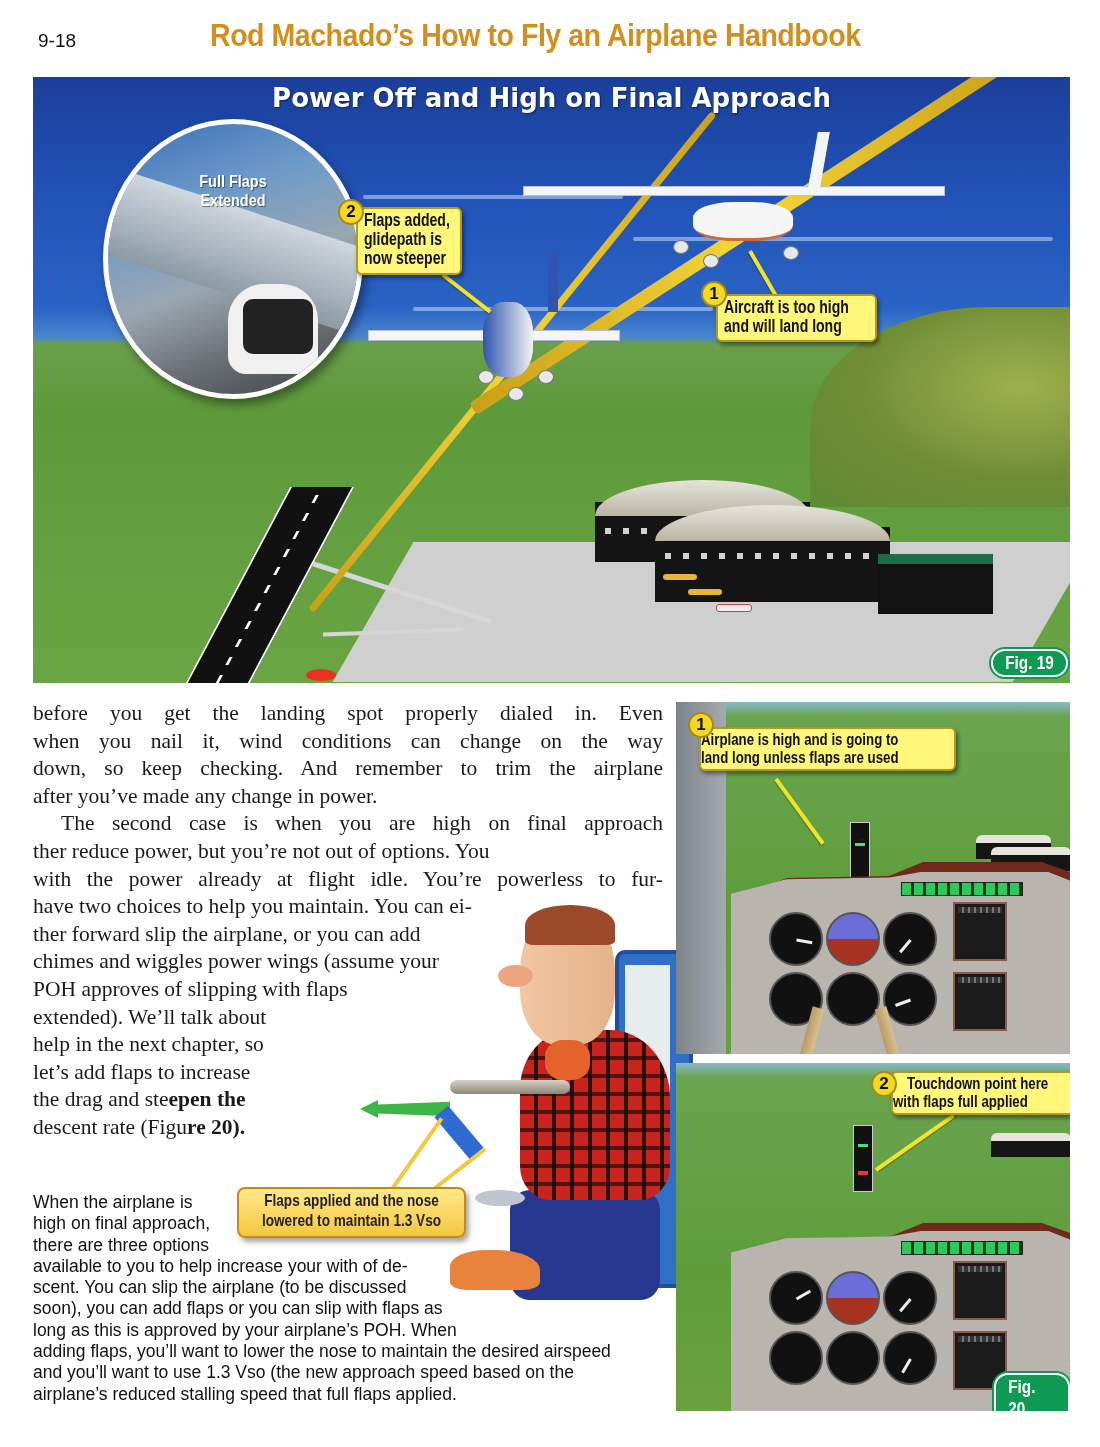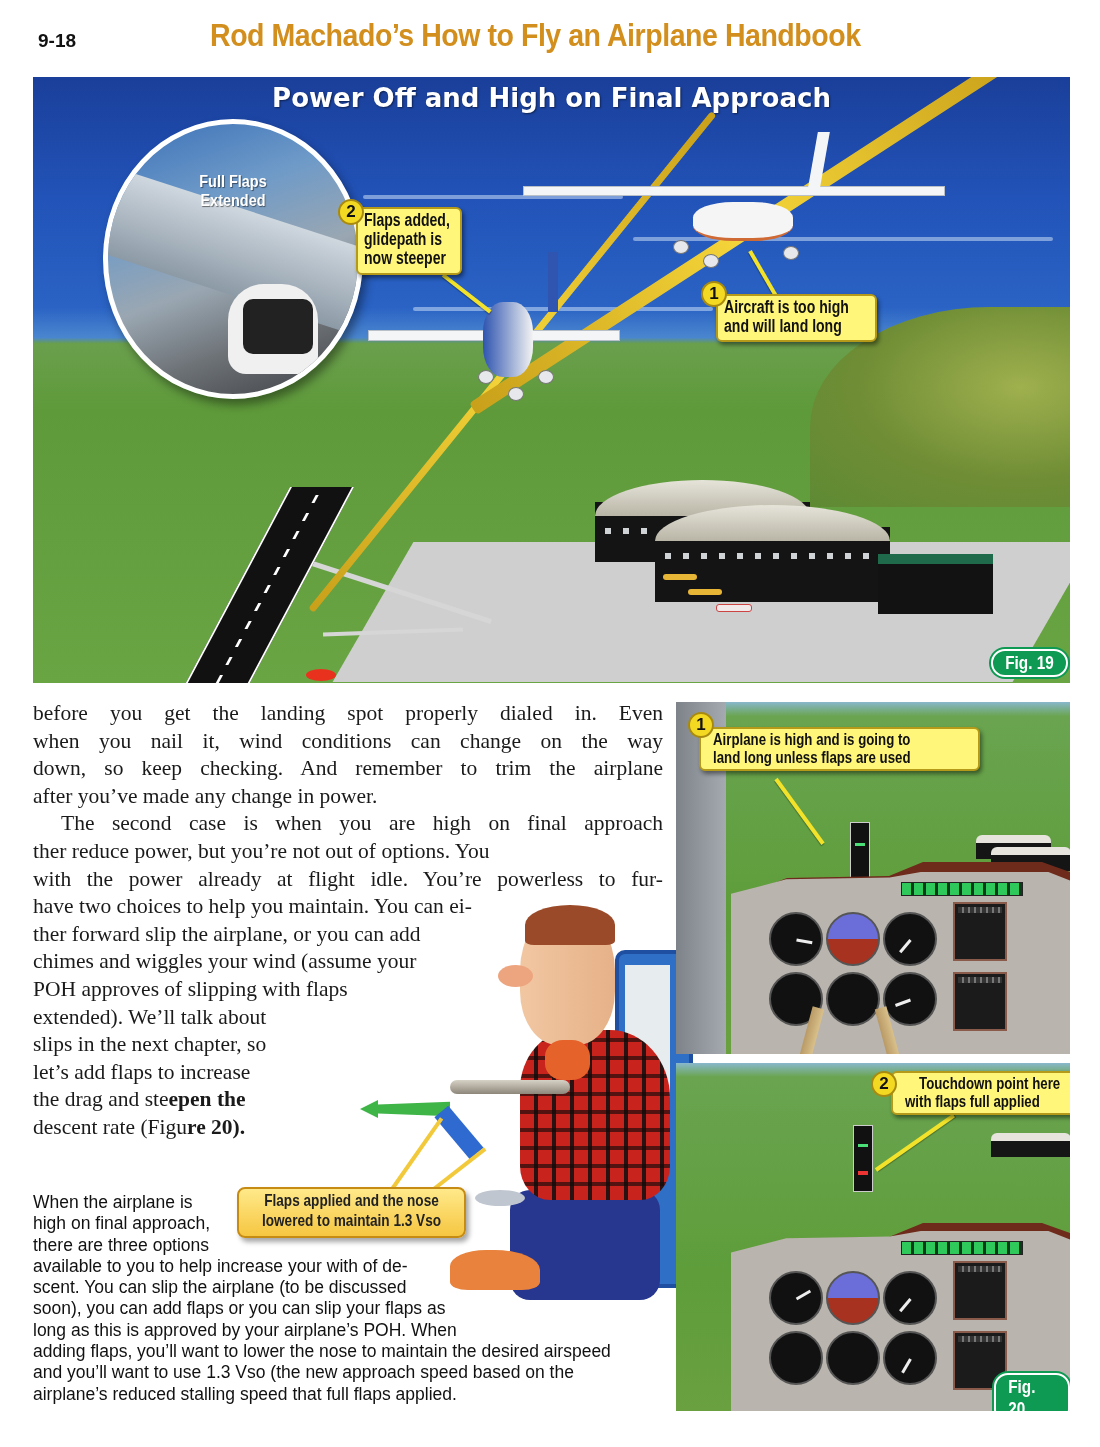--- a/index.html
+++ b/index.html
@@ -1,18 +1,18 @@
 <!DOCTYPE html>
 <html><head>
 <meta charset="utf-8">
 <style>
   html, body { margin: 0; padding: 0; background: #ffffff; }
   body { width: 1100px; height: 1447px; position: relative; overflow: hidden; font-family: "Liberation Sans", sans-serif; color: #1a1a1a; }
 
-  .page-number { position: absolute; left: 38px; top: 30px; font-family: "Liberation Sans", sans-serif; font-weight: bold; font-size: 19px; color: #111; }
+  .page-number { position: absolute; left: 38px; top: 30px; font-family: "Liberation Sans", sans-serif; font-weight: normal; font-size: 19px; color: #111; }
   .book-title { position: absolute; left: 210px; top: 18px; font-family: "Liberation Sans", sans-serif; font-weight: bold; font-size: 31px; color: #d28f1e; letter-spacing: -0.5px; transform: scaleX(0.92); transform-origin: left top; white-space: nowrap; }
 
   
   .fig19 { position: absolute; left: 33px; top: 77px; width: 1037px; height: 606px; overflow: hidden;
     background: linear-gradient(to bottom, #1a3f9a 0%, #2253b8 20%, #2a63c4 38%, #4a86cf 43%, #6a9f4c 44%, #5e9a3a 55%, #6aa544 100%); }
   .fig19 .sky-streak { position:absolute; height: 4px; background: rgba(200,220,245,0.55); border-radius: 2px; }
   .fig19 .hill { position:absolute; right:-40px; top:230px; width:300px; height:200px; border-radius: 60% 0 0 0; background: radial-gradient(ellipse at 70% 40%, #9fb04e 0%, #6f8d35 55%, #5e8a34 100%); }
   .fig-title { position:absolute; left:0; width:100%; top:6px; text-align:center; font-family:"DejaVu Sans", sans-serif; font-weight:bold; font-size:26px; color:#fff; text-shadow: 1px 1px 2px rgba(0,0,0,0.5); }
 
   .inset { position:absolute; left:70px; top:42px; width:250px; height:270px; border-radius:50%; border:5px solid #fff; overflow:hidden;
@@ -91,21 +91,21 @@
   .hangar-s { position:absolute; height:16px; background:#151515; border-top:8px solid #e6e4dc; border-radius: 6px 6px 0 0; }
   .glareshield { position:absolute; left:60px; width:340px; height:40px; background:#6e2a1a; clip-path: polygon(0 90%, 15% 40%, 45% 35%, 55% 0, 90% 0, 100% 30%, 100% 100%, 0 100%); }
   .panel { position:absolute; left:55px; width:345px; background:#b9b4ad; clip-path: polygon(0 12%, 16% 4%, 46% 3%, 55% 0, 92% 0, 100% 6%, 100% 100%, 0 100%); }
   .annunciator { position:absolute; width:120px; height:12px; background: repeating-linear-gradient(to right, #2ec85b 0 9px, #0e3a1c 9px 12px); border:1px solid #222; }
   .gauge { position:absolute; width:50px; height:50px; border-radius:50%; background:#111; border:2px solid #555; }
   .gauge.ai { background: linear-gradient(to bottom, #6b6ed8 0 50%, #a83220 50% 100%); }
   .gauge .needle { position:absolute; left:24px; top:10px; width:3px; height:16px; background:#eee; transform-origin: bottom center; }
   .radio { position:absolute; width:50px; height:55px; background:#1b1b1b; border:2px solid #8a5a4a; }
   .radio .knobs { position:absolute; left:3px; top:3px; right:3px; height:6px; background: repeating-linear-gradient(to right, #333 0 4px, #777 4px 6px); }
   .yoke-col { position:absolute; width:12px; height:50px; background: linear-gradient(to right, #b99a66, #d9c08a); transform: rotate(15deg); }
-  .callout-y { position:absolute; background:#fff67a; border:2px solid #b59a1a; border-radius:6px; font-weight:bold; color:#111; box-shadow: 2px 3px 4px rgba(0,0,0,0.45); line-height:1.05; padding:2px 12px; }
+  .callout-y { position:absolute; background:#fff67a; border:2px solid #b59a1a; border-radius:6px; font-weight:bold; color:#111; box-shadow: 2px 3px 4px rgba(0,0,0,0.45); line-height:1.05; padding:2px 0; }
   .callout-y .txt { display:block; transform: scaleX(0.78); transform-origin:left top; white-space:nowrap; font-size:17px; }
 </style>
 </head>
 <body>
 
 <div class="page-number">9-18</div>
 <div class="book-title">Rod Machado’s How to Fly an Airplane Handbook</div>
 
 <div class="fig19">
   <div class="sky-streak" style="left:330px;top:118px;width:260px;"></div>
@@ -187,24 +187,24 @@
 <div class="body-text">
   <span class="line justify">before you get the landing spot properly dialed in. Even</span>
   <span class="line justify">when you nail it, wind conditions can change on the way</span>
   <span class="line justify">down, so keep checking. And remember to trim the airplane</span>
   <span class="line">after you’ve made any change in power.</span>
   <span class="line justify indent">The second case is when you are high on final approach</span>
   <span class="line">ther reduce power, but you’re not out of options. You</span>
   <span class="line justify">with the power already at flight idle. You’re powerless to fur-</span>
   <span class="line">have two choices to help you maintain. You can ei-</span>
   <span class="line">ther forward slip the airplane, or you can add</span>
-  <span class="line">chimes and wiggles your wind (assume your</span>
+  <span class="line">chimes and wiggles power wings (assume your</span>
   <span class="line">POH approves of slipping with flaps</span>
   <span class="line">extended). We’ll talk about</span>
-  <span class="line">slips in the next chapter, so</span>
+  <span class="line">help in the next chapter, so</span>
   <span class="line">let’s add flaps to increase</span>
   <span class="line"><span>the drag and ste</span><b>epen the</b></span>
   <span class="line"><span>descent rate (Figu</span><b>re 20).</b></span>
 </div>
 
 <div class="character">
   <div class="seat"></div>
   <div class="seat-back"></div>
   <div class="pants"></div>
   <div class="shirt"></div>
@@ -225,21 +225,21 @@
   <span class="txt">Flaps applied and the nose</span>
   <span class="txt">lowered to maintain 1.3 Vso</span>
 </div>
 
 <div class="sidebar-text">
   <span class="line">When the airplane is</span>
   <span class="line">high on final approach,</span>
   <span class="line">there are three options</span>
   <span class="line">available to you to help increase your with of de-</span>
   <span class="line">scent. You can slip the airplane (to be discussed</span>
-  <span class="line">soon), you can add flaps or you can slip your flaps as</span>
+  <span class="line">soon), you can add flaps or you can slip with flaps as</span>
   <span class="line">long as this is approved by your airplane’s POH. When</span>
   <span class="line">adding flaps, you’ll want to lower the nose to maintain the desired airspeed</span>
   <span class="line">and you’ll want to use 1.3 Vso (the new approach speed based on the</span>
   <span class="line">airplane’s reduced stalling speed that full  flaps applied.</span>
 </div>
 
 <div class="fig20 top">
   <div class="pillar"></div>
   <div class="rw-small" style="left:174px;top:120px;">
       <div class="g"></div>

